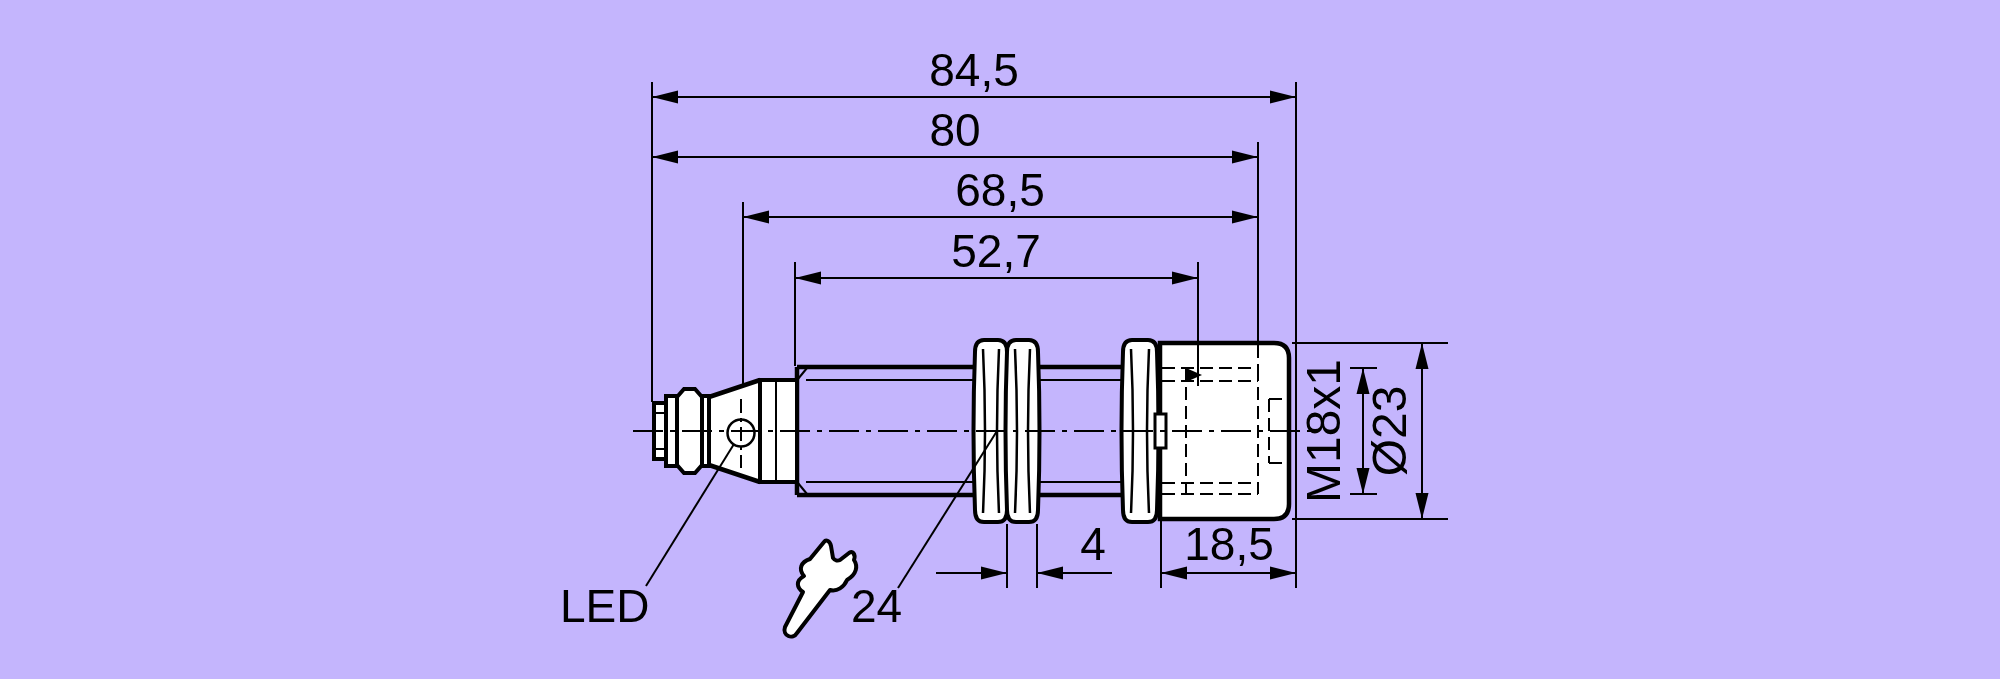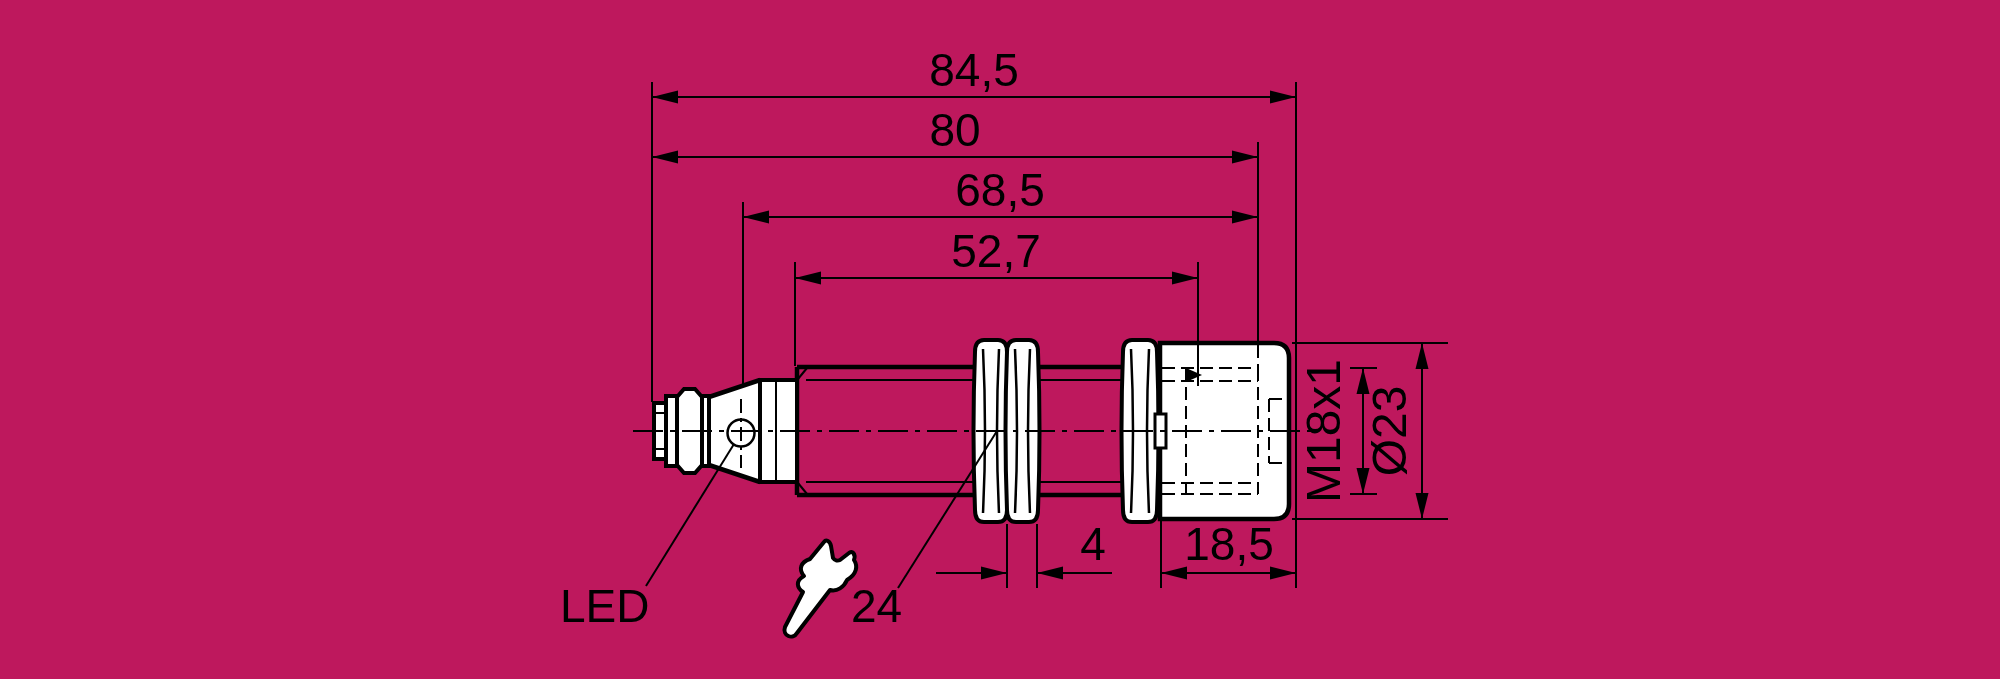--- a/index.html
+++ b/index.html
@@ -4,21 +4,21 @@
 <style>
   html, body {
     margin: 0;
     padding: 0;
     background: #ffffff;
   }
   .stage {
     position: relative;
     width: 2000px;
     height: 679px;
-    background: #be185d;
+    background: #c4b5fd;
     overflow: hidden;
   }
   svg text {
     font-family: "Liberation Sans", "DejaVu Sans", sans-serif;
     fill: #000000;
   }
   .dim-text { font-size: 46px; }
   .dim-text-rot { font-size: 48px; }
 </style>
 </head>

